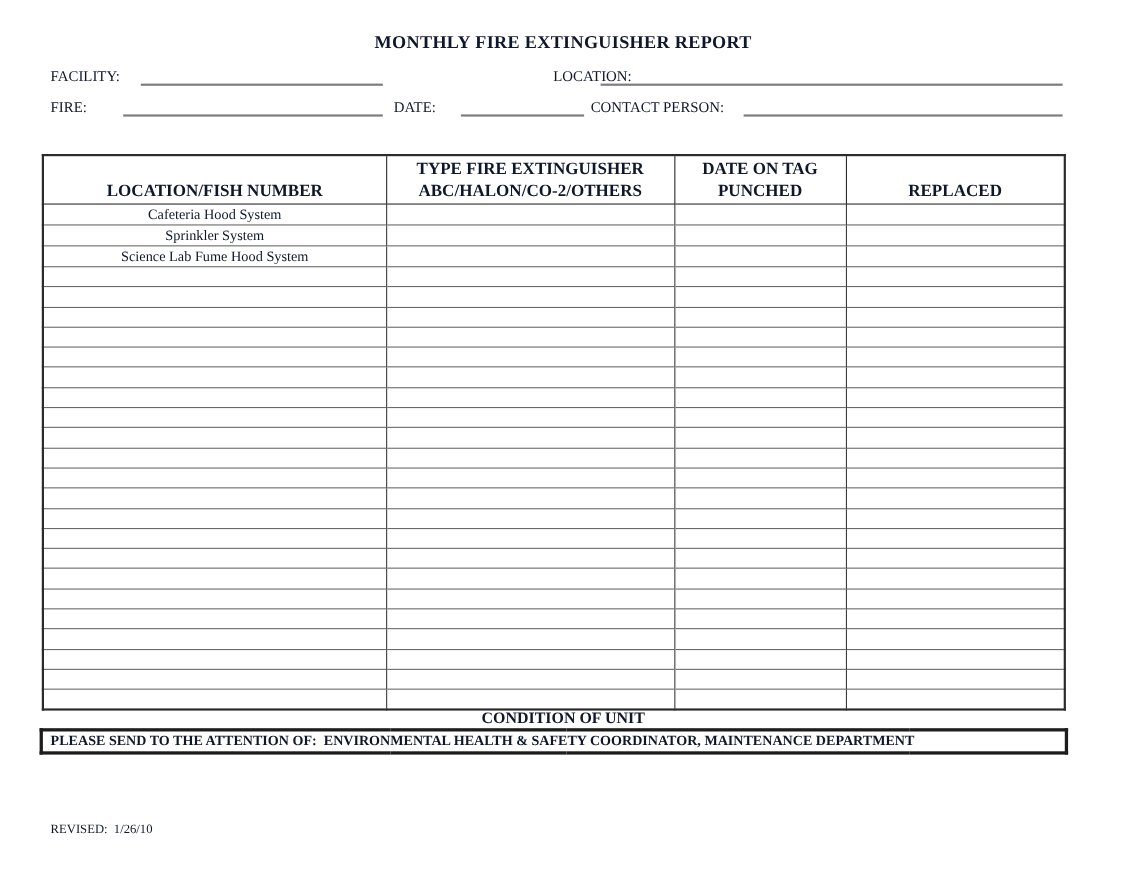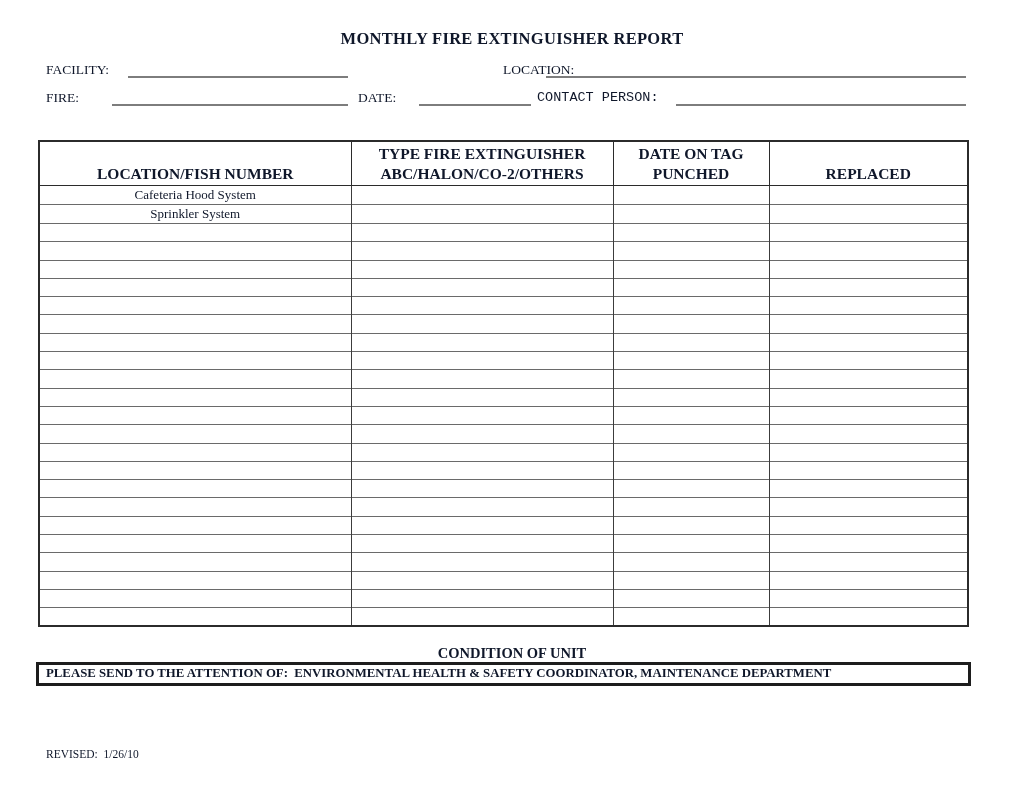--- a/index.html
+++ b/index.html
@@ -37,21 +37,21 @@
     border-bottom: 2px solid #7d7d7d;
   }
   .lbl-facility { left: 46px;  top: 62px; }
   .ln-facility  { left: 128px; top: 76px; width: 220px; }
   .lbl-location { left: 455px; top: 62px; margin-left: 48px; }
   .ln-location  { left: 546px; top: 76px; width: 420px; }
   .lbl-phone    { left: 46px;  top: 90px; }
   .ln-phone     { left: 112px; top: 104px; width: 236px; }
   .lbl-date     { left: 358px; top: 90px; }
   .ln-date      { left: 419px; top: 104px; width: 112px; }
-  .lbl-contact  { left: 537px; top: 90px; font-family: Liberation Mono, monospace; }
+  .lbl-contact  { left: 537px; top: 90px; }
   .ln-contact   { left: 676px; top: 104px; width: 290px; }
 
   
   table.xtable {
     position: absolute;
     left: 38px; top: 140px;
     width: 929px;
     border-collapse: collapse;
     table-layout: fixed;
     border: 2px solid #2b2b2b;
@@ -194,20 +194,26 @@
           <td></td>
           <td></td>
         </tr>
         <tr>
           <td>Sprinkler System</td>
           <td></td>
           <td></td>
           <td></td>
         </tr>
         <tr>
+          <td>Science Lab Fume Hood System</td>
+          <td></td>
+          <td></td>
+          <td></td>
+        </tr>
+        <tr>
           <td></td>
           <td></td>
           <td></td>
           <td></td>
         </tr>
         <tr>
           <td></td>
           <td></td>
           <td></td>
           <td></td>

